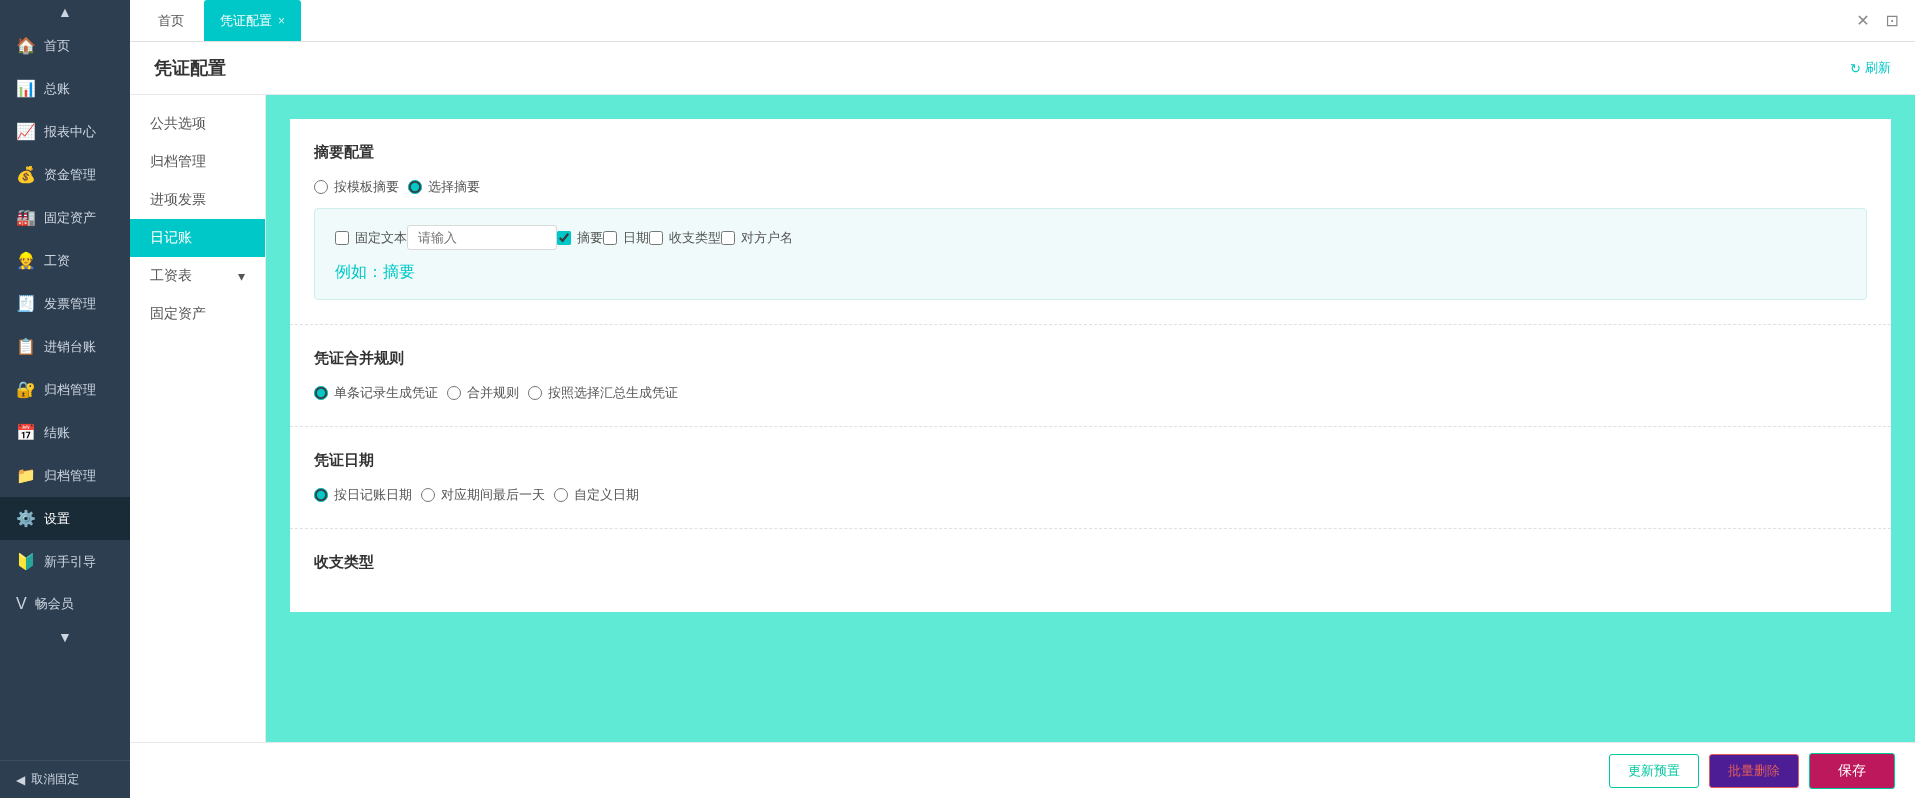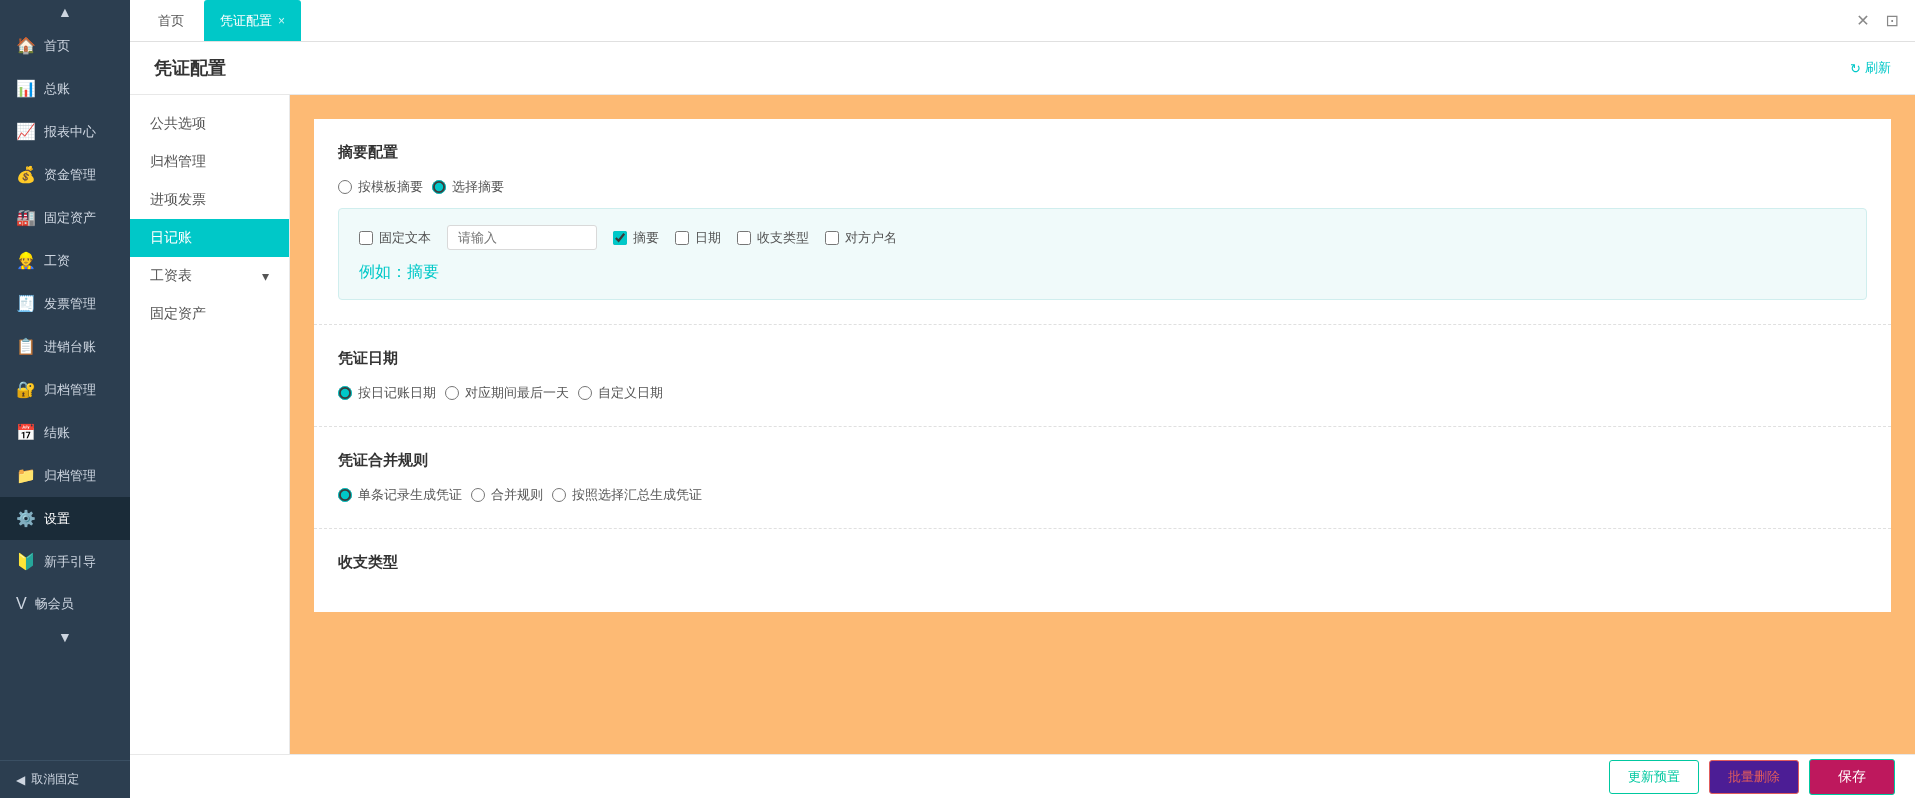--- a/index.html
+++ b/index.html
@@ -127,21 +127,21 @@
 
     
     .content-area {
       display: flex;
       flex: 1;
       overflow: hidden;
     }
 
     
     .left-nav {
-      width: 160px;
+      width: 136px;
       background: #fff;
       border-right: 1px solid #e8e8e8;
       padding: 10px 0;
       flex-shrink: 0;
     }
     .left-nav-item {
       padding: 10px 20px;
       font-size: 14px;
       color: #555;
       cursor: pointer;
@@ -151,21 +151,21 @@
     }
     .left-nav-item.active {
       background: #00c8c8;
       color: #fff;
       font-family: Liberation Mono, monospace;
     }
 
     
     .right-content {
       flex: 1;
-      background: #fdba74;
+      background: #5eead4;
       overflow-y: auto;
       padding: 24px;
       position: relative;
     }
 
     .section {
       background: #fff;
       margin-bottom: 0;
       padding: 24px;
       border-bottom: 1px dashed #e0e0e0;
@@ -210,21 +210,20 @@
     .abstract-box {
       background: #f0fafa;
       border: 1px solid #d0eeee;
       border-radius: 4px;
       padding: 16px 20px;
       margin-top: 12px;
     }
     .abstract-row {
       display: flex;
       align-items: center;
-      gap: 16px;
       margin-bottom: 12px;
     }
     .abstract-input {
       border: 1px solid #d9d9d9;
       border-radius: 3px;
       padding: 4px 10px;
       font-size: 13px;
       color: #999;
       width: 150px;
       outline: none;
@@ -237,21 +236,21 @@
 
     
     .footer-bar {
       background: #fff;
       border-top: 1px solid #e8e8e8;
       padding: 10px 20px;
       display: flex;
       justify-content: flex-end;
       gap: 10px;
       flex-shrink: 0;
-      height: 44px;
+      height: 56px;
       align-items: center;
     }
     .btn {
       padding: 7px 18px;
       border-radius: 3px;
       font-size: 13px;
       cursor: pointer;
       border: 1px solid transparent;
     }
     .btn-outline-green {
@@ -435,51 +434,51 @@
               <span>对方户名</span>
             </label>
           </div>
           <div class="abstract-example">
             <span>例如：摘要</span>
           </div>
         </div>
       </div>
 
       <div class="section">
+        <div class="section-title">凭证合并规则</div>
+        <div class="radio-group">
+          <label class="radio-label">
+            <input type="radio" name="merge_rule" checked="" style="">
+            <span>单条记录生成凭证</span>
+          </label>
+          <label class="radio-label">
+            <input type="radio" name="merge_rule" style="">
+            <span>合并规则</span>
+          </label>
+          <label class="radio-label">
+            <input type="radio" name="merge_rule" style="">
+            <span>按照选择汇总生成凭证</span>
+          </label>
+        </div>
+      </div>
+
+      <div class="section">
         <div class="section-title">凭证日期</div>
         <div class="radio-group">
           <label class="radio-label">
             <input type="radio" name="voucher_date" checked="" style="">
             <span>按日记账日期</span>
           </label>
           <label class="radio-label">
             <input type="radio" name="voucher_date" style="">
             <span>对应期间最后一天</span>
           </label>
           <label class="radio-label">
             <input type="radio" name="voucher_date" style="">
             <span>自定义日期</span>
-          </label>
-        </div>
-      </div>
-
-      <div class="section">
-        <div class="section-title">凭证合并规则</div>
-        <div class="radio-group">
-          <label class="radio-label">
-            <input type="radio" name="merge_rule" checked="" style="">
-            <span>单条记录生成凭证</span>
-          </label>
-          <label class="radio-label">
-            <input type="radio" name="merge_rule" style="">
-            <span>合并规则</span>
-          </label>
-          <label class="radio-label">
-            <input type="radio" name="merge_rule" style="">
-            <span>按照选择汇总生成凭证</span>
           </label>
         </div>
       </div>
 
       <div class="section">
         <div class="section-title">收支类型</div>
       </div>
 
     </div>
   </div>

